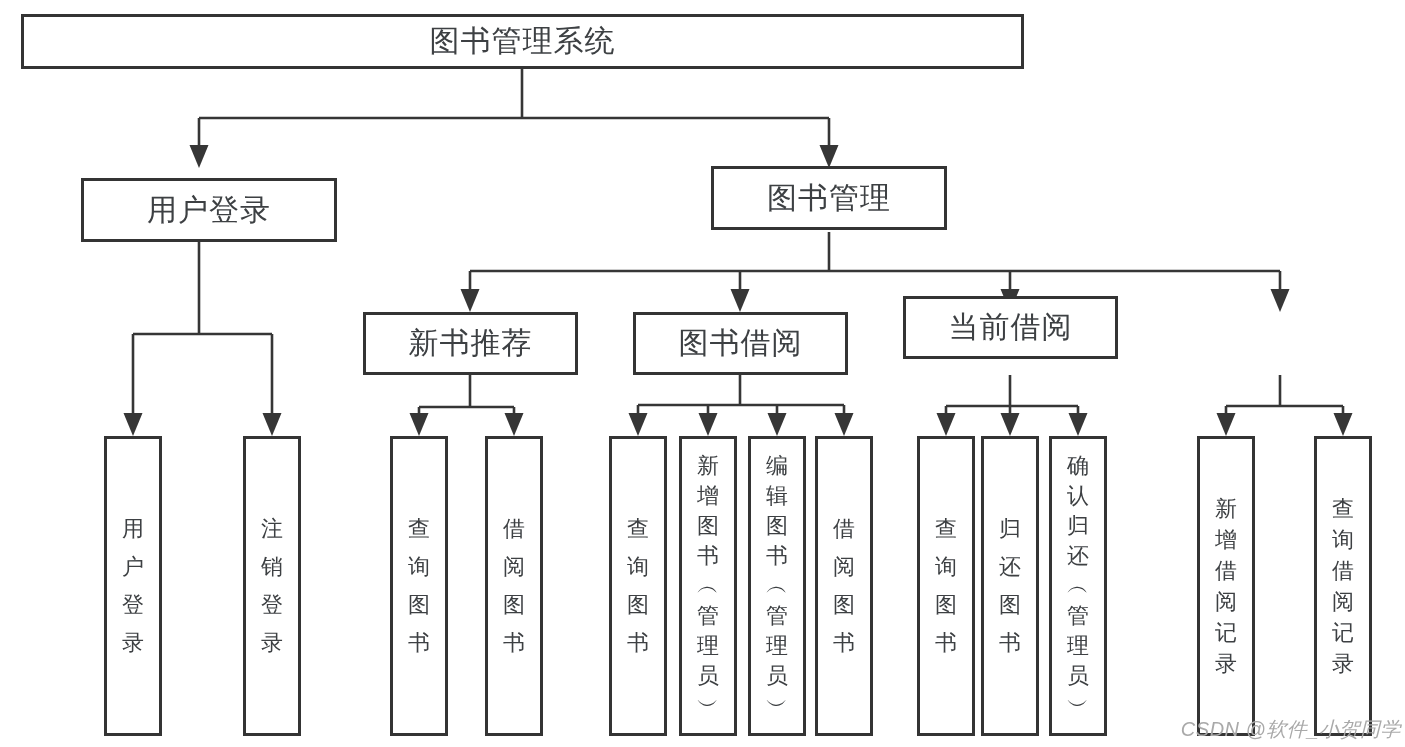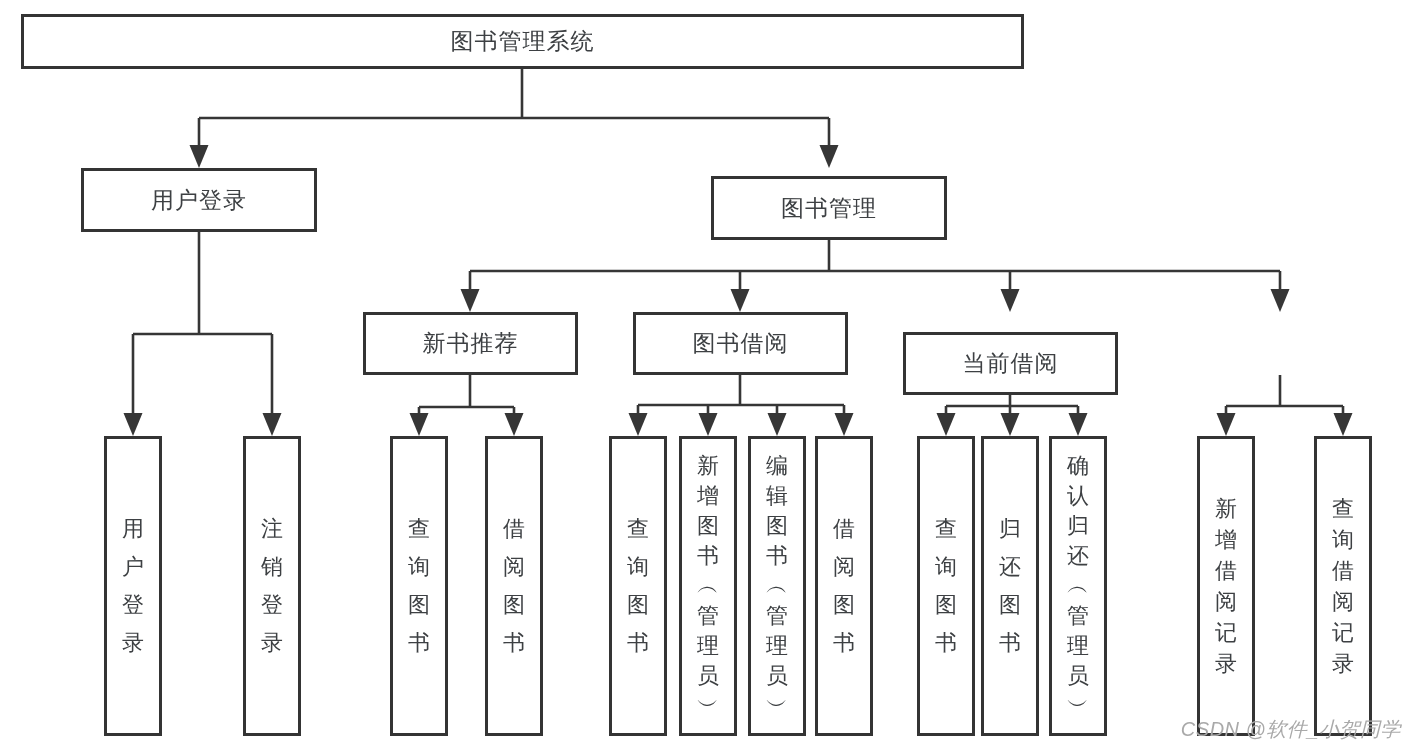--- a/index.html
+++ b/index.html
@@ -9,21 +9,21 @@
   .canvas{
     position:relative; width:1405px; height:747px; background:var(--bg);
     font-family:"Liberation Sans","DejaVu Sans",sans-serif; overflow:hidden;
   }
   svg.connectors{position:absolute;left:0;top:0;pointer-events:none;}
   .node{
     position:absolute; box-sizing:border-box; background:#fff;
     border:3px solid var(--border); color:var(--ink);
     display:flex; align-items:center; justify-content:center;
   }
-  .node.h span{font-size:23px; letter-spacing:1px; white-space:nowrap;font-family:Liberation Mono, monospace;}
+  .node.h span{font-size:30px; letter-spacing:1px; white-space:nowrap;font-family:Liberation Mono, monospace;}
   .v-label{
     display:flex; flex-direction:column; align-items:center; justify-content:center;
     height:100%; width:100%;
   }
   .v-char{font-size:22px; line-height:1; display:block;}
   .watermark{
     position:absolute; right:4px; bottom:4px; color:var(--watermark);
     font-size:20px; letter-spacing:0.5px; white-space:nowrap;font-style:italic;
   }
 </style>
@@ -95,34 +95,34 @@
       <path d="M1078,436 L1068.5,413 L1087.5,413 Z"></path>
       <path d="M1226,436 L1216.5,413 L1235.5,413 Z"></path>
       <path d="M1343,436 L1333.5,413 L1352.5,413 Z"></path>
     </g>
   </svg>
 
   <div class="node h" style="left:21px;top:14px;width:1003px;height:55px">
     <span>图书管理系统</span>
   </div>
 
-  <div class="node h" style="left:81px;top:168px;width:236px;height:64px">
+  <div class="node h" style="left:81px;top:178px;width:256px;height:64px">
     <span>用户登录</span>
   </div>
-  <div class="node h" style="left:711px;top:176px;width:236px;height:64px">
+  <div class="node h" style="left:711px;top:166px;width:236px;height:64px">
     <span>图书管理</span>
   </div>
 
   <div class="node h" style="left:633px;top:312px;width:215px;height:63px">
     <span>图书借阅</span>
   </div>
   <div class="node h" style="left:363px;top:312px;width:215px;height:63px">
     <span>新书推荐</span>
   </div>
-  <div class="node h" style="left:903px;top:332px;width:215px;height:63px">
+  <div class="node h" style="left:903px;top:296px;width:215px;height:63px">
     <span>当前借阅</span>
   </div>
 
   <div class="node v" style="left:104px;top:436px;width:58px;height:300px">
     <div class="v-label" style="gap: 16px;">
         <span class="v-char">用</span>
         <span class="v-char">户</span>
         <span class="v-char">登</span>
         <span class="v-char">录</span>
       </div>

